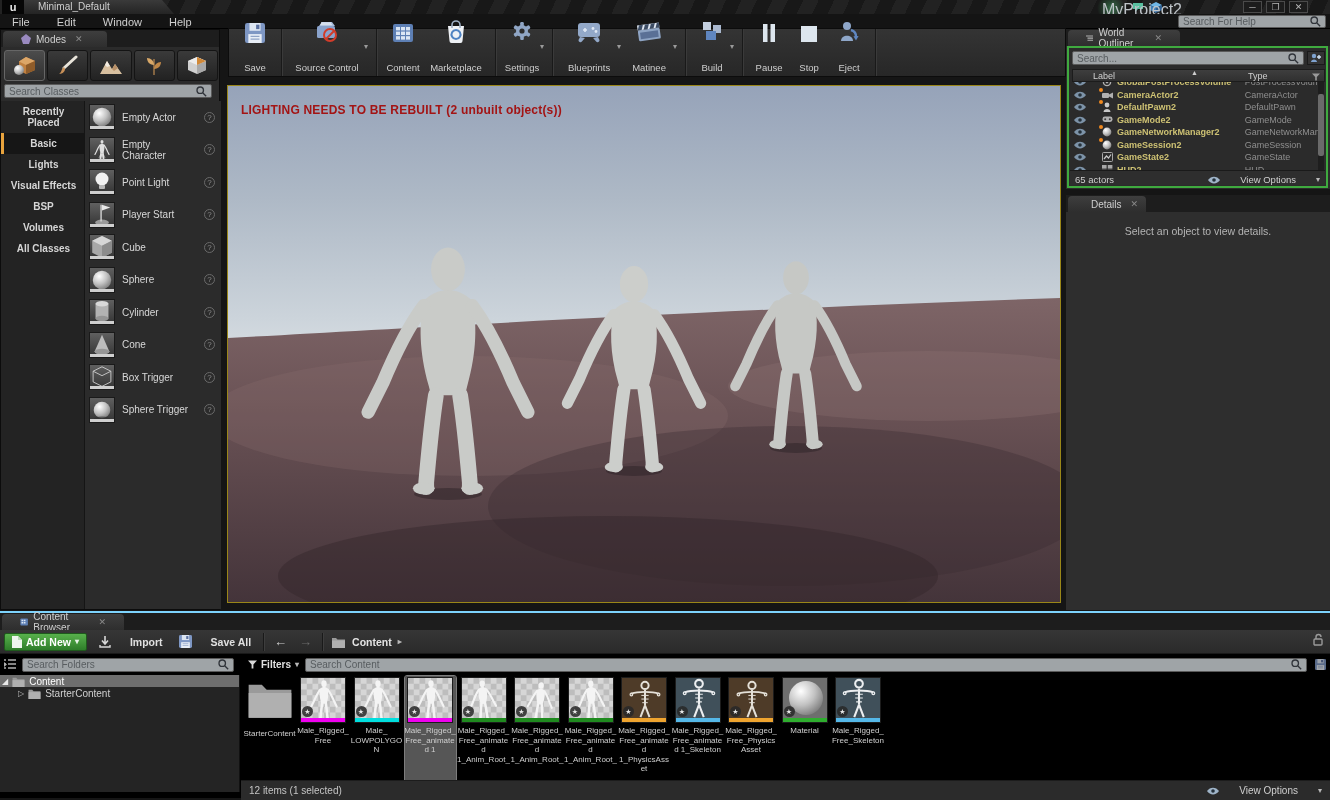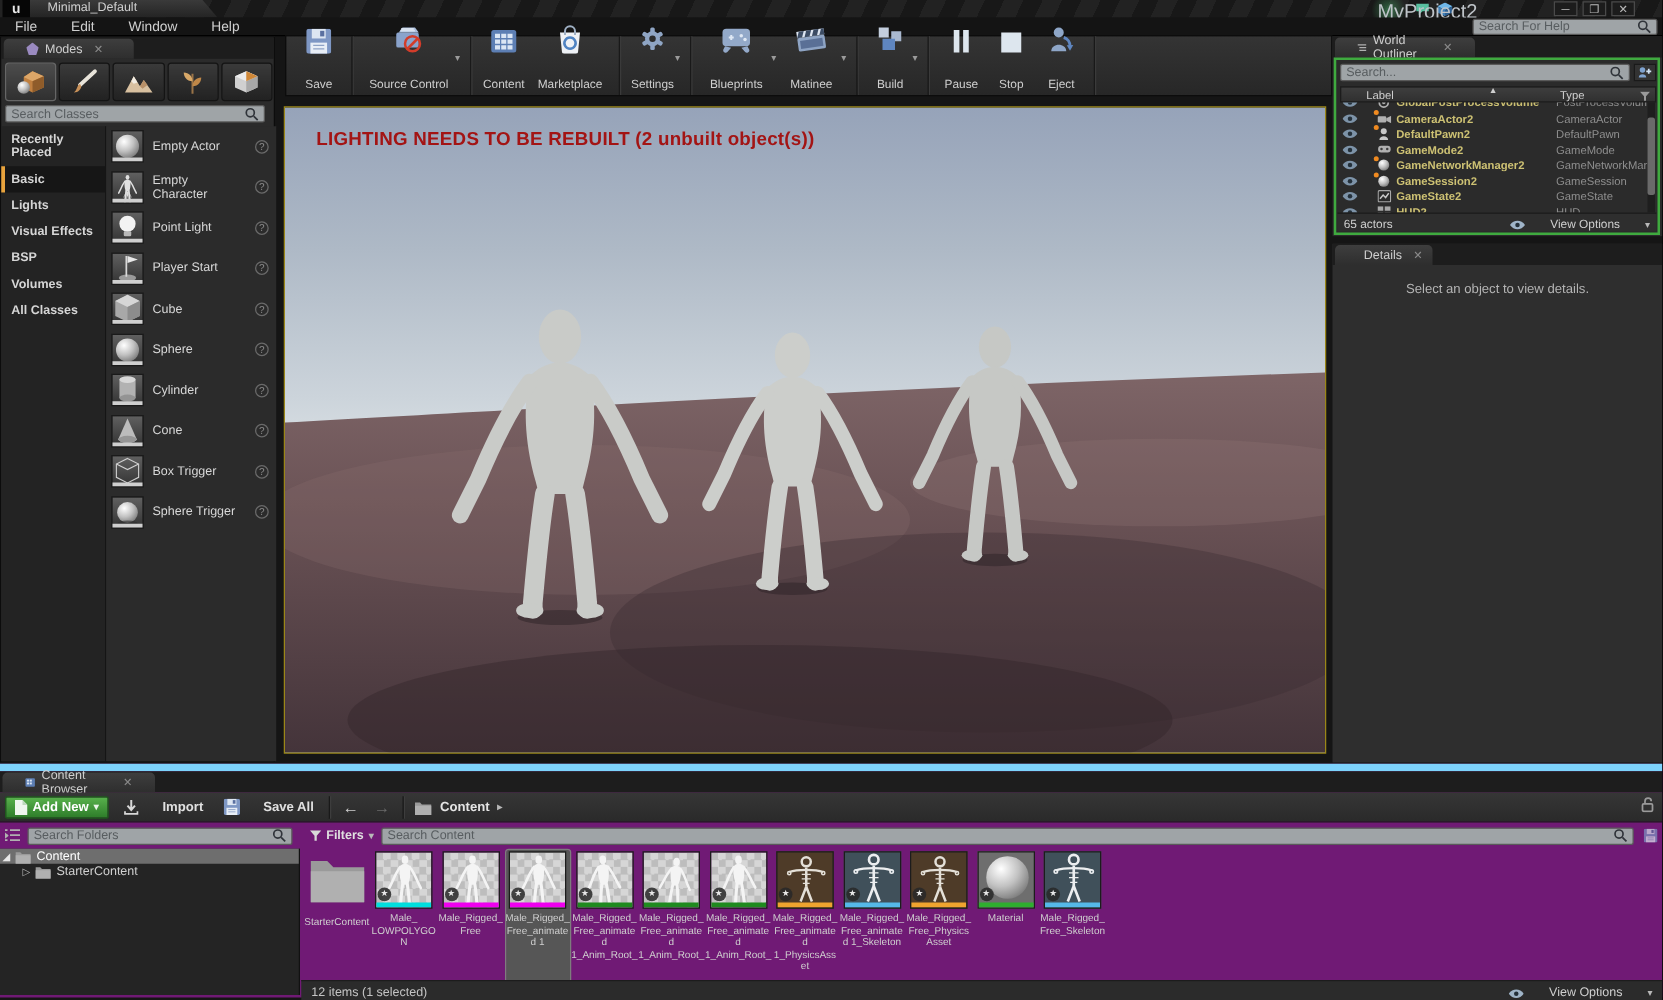--- a/index.html
+++ b/index.html
@@ -38,35 +38,35 @@
 
   
   #modes-panel { left:0; top:29px; width:220px; height:581px; background:#2b2b2b; border:1px solid #0c0c0c; }
   .tabstrip { position:absolute; left:0; top:0; width:100%; height:17px; background:#1d1d1d; }
   .ptab { position:absolute; left:2px; top:1px; height:16px; background:linear-gradient(#3e3e3e,#2e2e2e); border-radius:4px 4px 0 0; display:flex; align-items:center; padding:0 18px; gap:5px; font-size:10px; color:#cfcfcf; }
   .ptab .closex { color:#8a8a8a; font-size:9px; margin-left:4px; }
   #mode-tools { position:absolute; left:3px; top:20px; width:214px; height:31px; display:flex; gap:2px; }
   .mode-tool { flex:1; background:linear-gradient(#3a3a3a,#222); border:1px solid #141414; border-radius:3px; display:flex; align-items:center; justify-content:center; }
   .mode-tool.active { background:linear-gradient(#4c4c4c,#303030); border-color:#666; }
   #modes-search { position:absolute; left:3px; top:54px; width:208px; height:14px; }
-  #cat-col { position:absolute; left:0; top:71px; width:84px; height:508px; background:#232323; border-right:1px solid #151515; }
+  #cat-col { position:absolute; left:0; top:71px; width:84px; height:508px; background:#232323; border-right:1px solid #151515;text-align:center; }
   .cat { position:relative; padding:5px 6px 5px 8px; font-size:10px; font-weight:bold; color:#d6d6d6; }
   .cat.active { background:#161616; }
   .cat.active::before { content:""; position:absolute; left:0; top:0; bottom:0; width:3px; background:#e8a33d; }
   #item-col { position:absolute; left:84px; top:71px; width:136px; height:508px; background:#2b2b2b; }
   .pl-item { position:relative; height:32.5px; display:flex; align-items:center; gap:7px; padding-left:4px; }
   .pl-thumb { width:26px; height:26px; background:linear-gradient(#606060,#333); border:1px solid #1a1a1a; position:relative; display:flex; align-items:center; justify-content:center; }
   .pl-thumb::after { content:""; position:absolute; left:0; right:0; bottom:0; height:3px; background:#cfcfcf; }
   .pl-label { font-size:10px; color:#d8d8d8; flex:1; }
   .qmark { width:11px; height:11px; border:1px solid #6a6a6a; border-radius:50%; color:#8a8a8a; font-size:8px; line-height:10px; text-align:center; margin-right:6px; flex:0 0 auto; }
 
   
   #viewport { left:227px; top:85px; width:834px; height:518px; border:1px solid #9a8618;
     background:linear-gradient(#96a3b9 0%, #aeb9c6 22%, #ccd4db 45%, #e7ebec 62%, #eceeee 100%); overflow:hidden; }
-  #vp-warning { position:absolute; left:25px; top:17px; color:#a31414; font-weight:bold; font-size:15px; letter-spacing:.2px; }
+  #vp-warning { position:absolute; left:13px; top:17px; color:#a31414; font-weight:bold; font-size:12px; letter-spacing:.2px; }
   #vp-scene { position:absolute; left:0; top:0; }
 
   
   #outliner { left:1066px; top:29px; width:264px; height:160px; background:#2b2b2b; }
   #outliner-body { position:absolute; left:1px; top:17px; width:261px; height:142px; border:2px solid #3faa3f; background:#2b2b2b; }
   #outliner-search-row { position:absolute; left:3px; top:3px; width:253px; height:15px; display:flex; gap:3px; }
   #outliner-search { flex:1; height:14px; }
   #add-actor-btn { width:18px; height:14px; background:#333; border:1px solid #1a1a1a; display:flex; align-items:center; justify-content:center; }
   #outliner-header { position:absolute; left:3px; top:21px; width:253px; height:13px; background:linear-gradient(#3e3e3e,#303030); border:1px solid #1c1c1c; font-size:9px; color:#d0d0d0; }
   #outliner-list { position:absolute; left:3px; top:34px; width:246px; height:90px; overflow:hidden; }
@@ -77,21 +77,21 @@
   .orow .otype { color:#8f8f8f; width:78px; overflow:hidden; white-space:nowrap; }
   .odot { position:absolute; left:-3px; top:-2px; width:4px; height:4px; border-radius:50%; background:#f08a20; }
   #outliner-scroll { position:absolute; right:2px; top:34px; width:6px; height:90px; background:#1e1e1e; }
   #outliner-thumb { position:absolute; left:0; top:12px; width:6px; height:62px; background:#6a6a6a; border-radius:2px; }
   #outliner-footer { position:absolute; left:1px; bottom:1px; width:255px; height:15px; background:#2e2e2e; border-top:1px solid #1a1a1a; display:flex; align-items:flex-end; justify-content:space-between; padding:0 5px; font-size:9.5px; color:#cfcfcf; }
 
   #details { left:1066px; top:195px; width:264px; height:415px; background:#2e2e2e; }
   #details-msg { position:absolute; left:0; top:30px; width:100%; text-align:center; font-size:10.5px; color:#b4b4b4; }
 
   
-  #cbrowser { left:0; top:611px; width:1330px; height:187px; background:#701a75; border-top:6px solid #7dd3fc; }
+  #cbrowser { left:0; top:611px; width:1330px; height:187px; background:#000000; border-top:2px solid #7dd3fc; }
   #cb-toolbar { position:absolute; left:0; top:17px; width:1330px; height:24px; background:linear-gradient(#363636,#2a2a2a); border-bottom:1px solid #191919; display:flex; align-items:center; gap:8px; padding:0 4px; }
   #add-new-btn { height:18px; background:linear-gradient(#58b14c,#2e7d2a); border:1px solid #1e5a1c; border-radius:2px; display:flex; align-items:center; gap:4px; padding:0 7px; color:#fff; font-weight:bold; font-size:10.5px; }
   .cb-tbtn { display:flex; align-items:center; gap:19px; color:#e0e0e0; font-weight:bold; font-size:10.5px; padding:0 4px; }
   .cb-sep { width:1px; height:18px; background:#191919; box-shadow:1px 0 0 #3d3d3d; }
   .nav-arrow { font-size:13px; color:#cfcfcf; padding:0 2px; }
   .nav-arrow.dim { color:#6a6a6a; }
   #crumb { display:flex; align-items:center; gap:6px; font-weight:bold; font-size:10.5px; color:#e4e4e4; }
   #cb-lock { position:absolute; right:6px; top:20px; color:#9a9a9a; }
   #cb-row2 { position:absolute; left:0; top:42px; width:1330px; height:19px; display:flex; align-items:center; gap:6px; padding:0 4px; }
   #search-folders { width:212px; height:14px; }
@@ -861,34 +861,34 @@
         </div>
         <div class="tile-label" style="margin-top:6px">StarterContent</div>
       </div>
 
       <div class="tile">
         <div class="thumb checker">
           <svg class="icon" width="46" height="42" viewBox="-24 -46 48 46" style="color:#f4f4f4">
               <use href="#sym-man" transform="translate(0,-1) scale(0.42)"></use>
             </svg>
           <span class="star">★</span>
-          <span class="bar" style="background: rgb(0, 222, 222);"></span>
-        </div>
-        <div class="tile-label">Male_ LOWPOLYGON</div>
+          <span class="bar" style="background: rgb(239, 0, 239);"></span>
+        </div>
+        <div class="tile-label">Male_Rigged_ Free</div>
       </div>
 
       <div class="tile">
         <div class="thumb checker">
           <svg class="icon" width="46" height="42" viewBox="-24 -46 48 46" style="color:#f4f4f4">
               <use href="#sym-man" transform="translate(0,-1) scale(0.42)"></use>
             </svg>
           <span class="star">★</span>
-          <span class="bar" style="background: rgb(239, 0, 239);"></span>
-        </div>
-        <div class="tile-label">Male_Rigged_ Free</div>
+          <span class="bar" style="background: rgb(0, 222, 222);"></span>
+        </div>
+        <div class="tile-label">Male_ LOWPOLYGON</div>
       </div>
 
       <div class="tile sel">
         <div class="thumb checker">
           <svg class="icon" width="46" height="42" viewBox="-24 -46 48 46" style="color:#f4f4f4">
               <use href="#sym-man" transform="translate(0,-1) scale(0.42)"></use>
             </svg>
           <span class="star">★</span>
           <span class="bar" style="background: rgb(239, 0, 239);"></span>
         </div>

